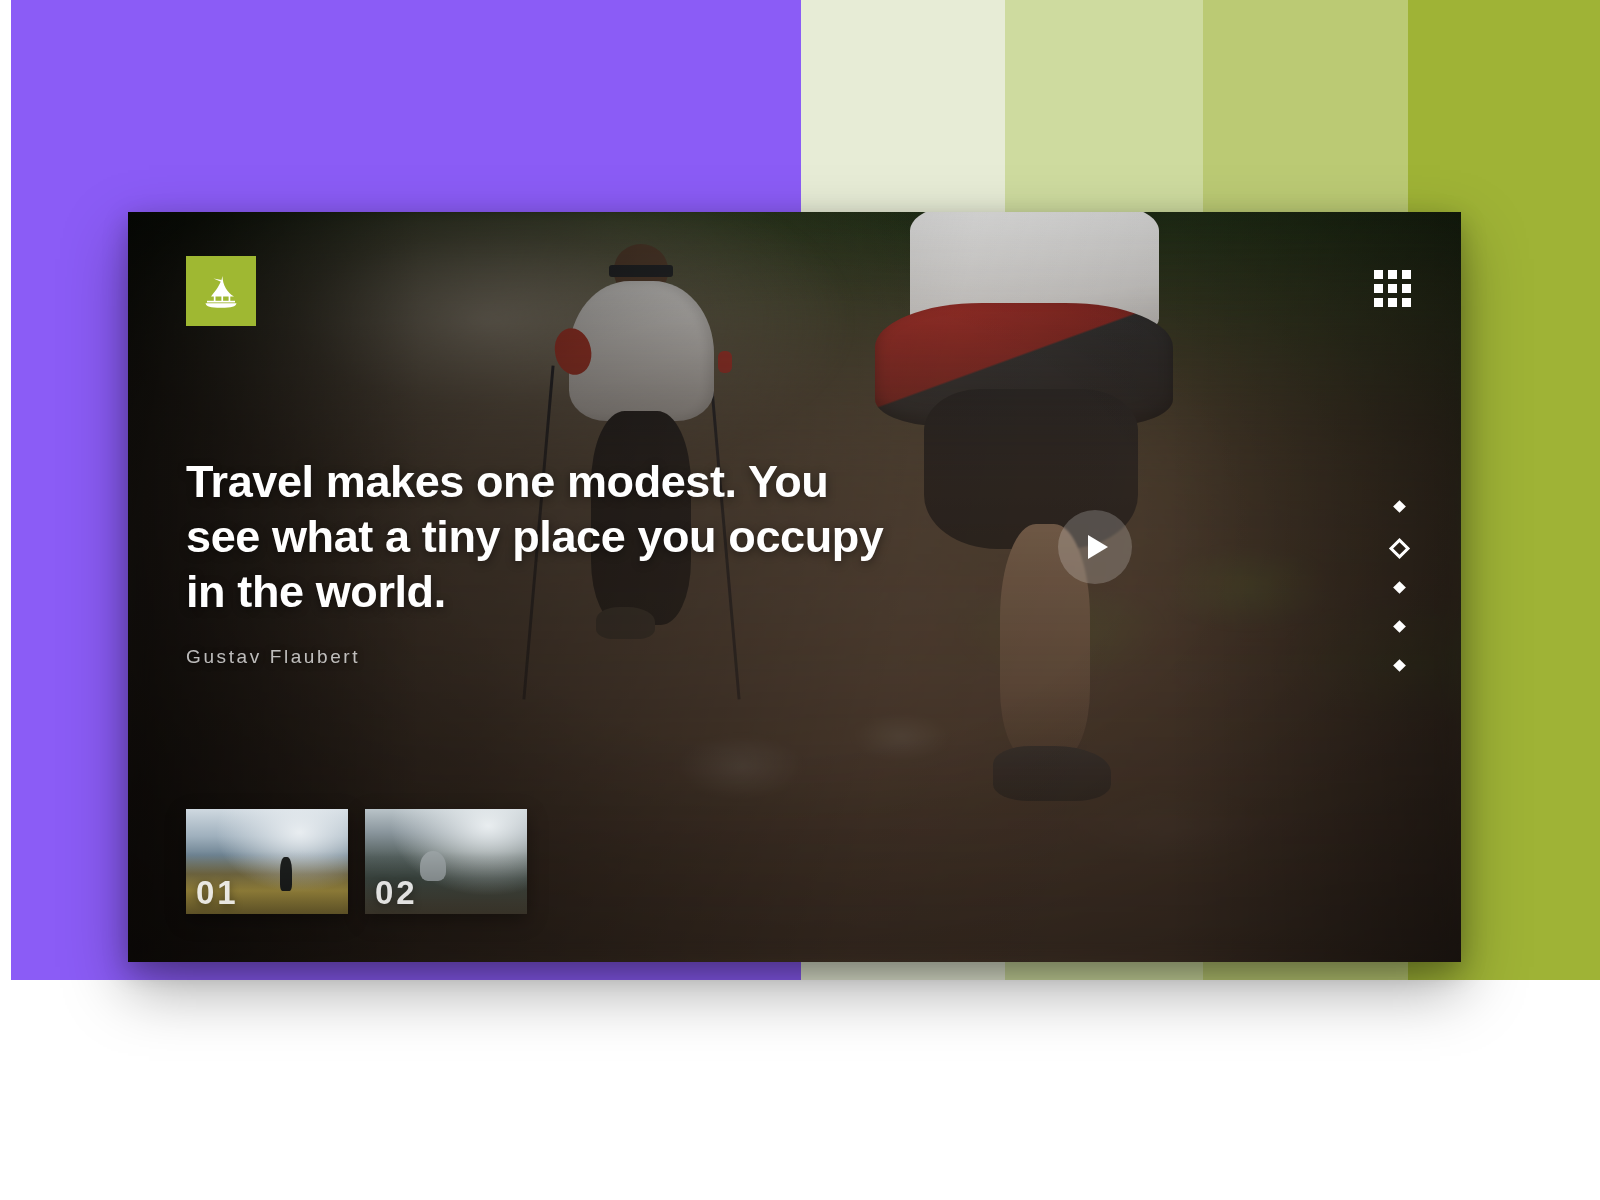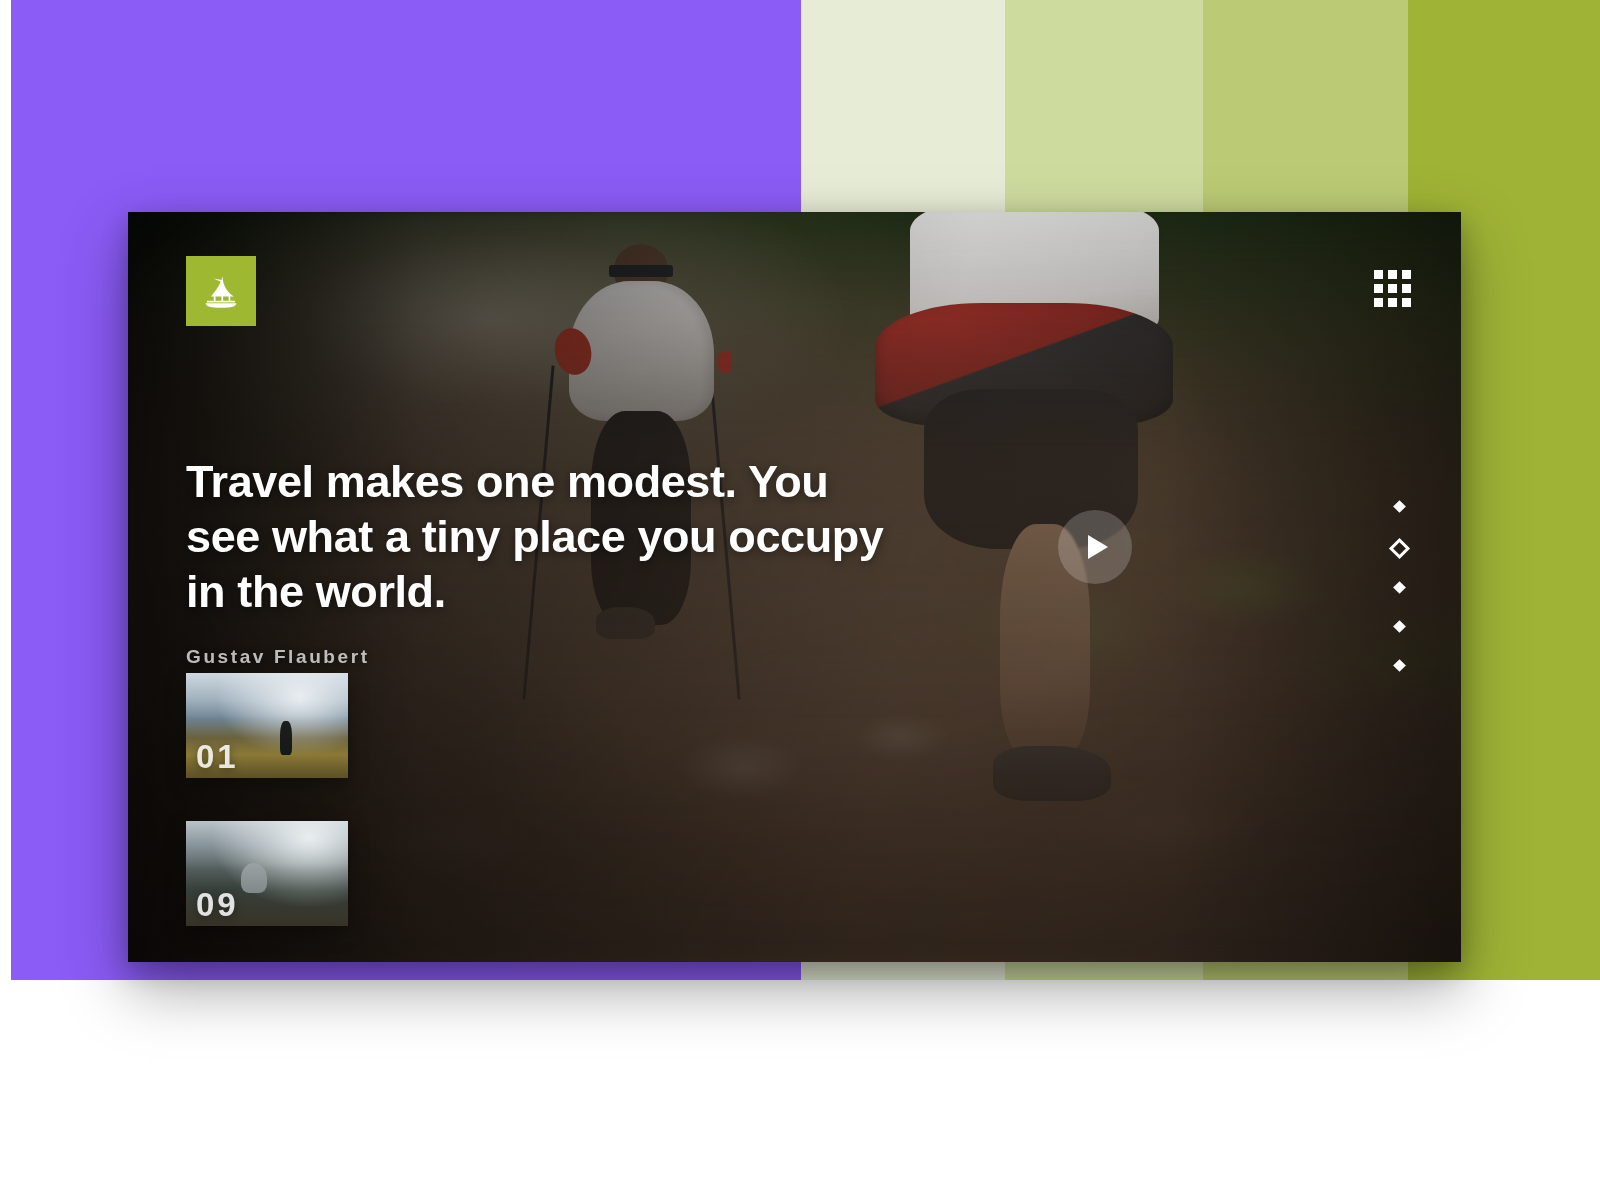--- a/index.html
+++ b/index.html
@@ -168,21 +168,21 @@
   .quote-block { position: absolute; left: 58px; top: 243px; width: 700px; }
   .quote-text {
     color: #ffffff;
     font-size: 45px; line-height: 1.22;
     font-weight: 700; letter-spacing: -0.4px;
     text-shadow: 0 2px 10px rgba(0,0,0,.45);
   }
   .quote-author {
     margin-top: 26px;
     color: rgba(255,255,255,.72);
-    font-size: 19px; letter-spacing: 2.6px; font-weight: 700;
+    font-size: 19px; letter-spacing: 2.6px; font-weight: 400;
     text-shadow: 0 1px 6px rgba(0,0,0,.5);
   }
 
   .play-btn {
     position: absolute; left: 930px; top: 298px;
     width: 74px; height: 74px; border-radius: 50%;
     background: rgba(255,255,255,.20);
     border: 0;
     display: flex; align-items: center; justify-content: center;
     cursor: pointer;
@@ -197,21 +197,21 @@
 
   .dots { position: absolute; right: 54px; top: 290px; display: flex; flex-direction: column; align-items: center; }
   .dot { width: 9px; height: 9px; background: #ffffff; transform: rotate(45deg); margin: 0 0 30px 0; cursor: pointer; }
   .dot:last-child { margin-bottom: 0; }
   .dot.active {
     width: 15px; height: 15px; background: transparent;
     border: 3px solid #ffffff; margin-bottom: 27px;
   }
 
   
-  .thumbs { position: absolute; left: 58px; bottom: 36px; display: flex; gap: 43px; flex-direction: column; }
+  .thumbs { position: absolute; left: 58px; bottom: 48px; display: flex; gap: 17px; }
   .thumb {
     position: relative; width: 162px; height: 105px;
     overflow: hidden; cursor: pointer;
     box-shadow: 0 6px 18px rgba(0,0,0,.35);
   }
   .thumb .tpic { position: absolute; inset: 0; }
   .thumb .tshade { position: absolute; inset: 0; background: linear-gradient(180deg, rgba(0,0,0,0) 40%, rgba(0,0,0,.34) 100%); }
   .thumb .tnum {
     position: absolute; left: 10px; bottom: 2px;
     color: rgba(255,255,255,.86);
@@ -356,18 +356,18 @@
 
     <div class="thumbs" id="thumbs">
         <div class="thumb">
           <div class="tpic pic-01"></div>
           <div class="tshade"></div>
           <div class="tnum">01</div>
         </div>
         <div class="thumb">
           <div class="tpic pic-03"></div>
           <div class="tshade"></div>
-          <div class="tnum">09</div>
+          <div class="tnum">02</div>
         </div>
       </div>
 
   </div>
 </div>
 
 </body></html>

